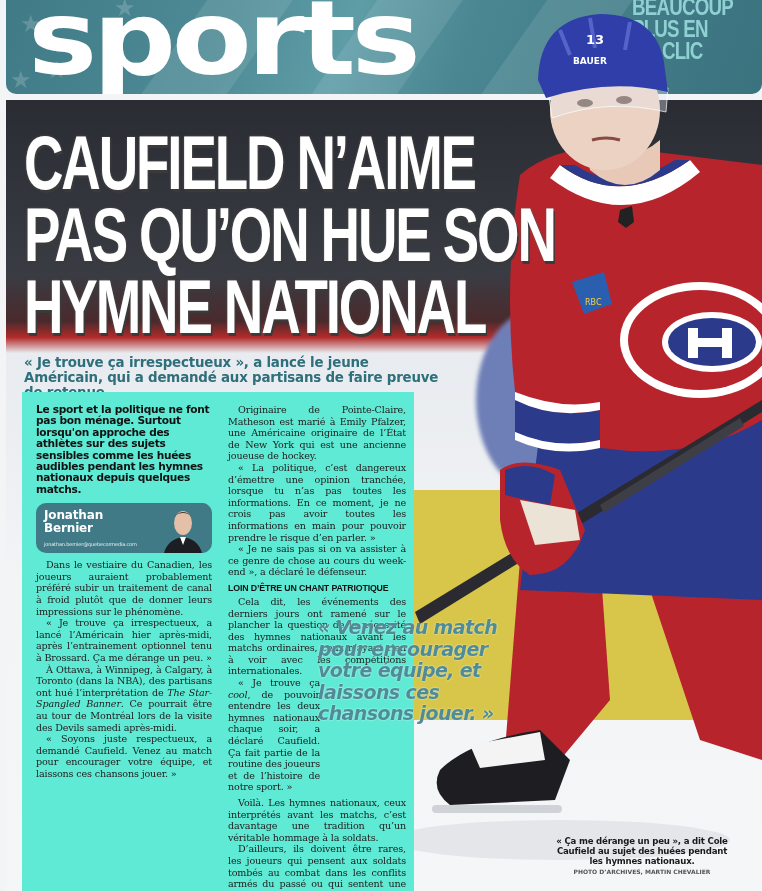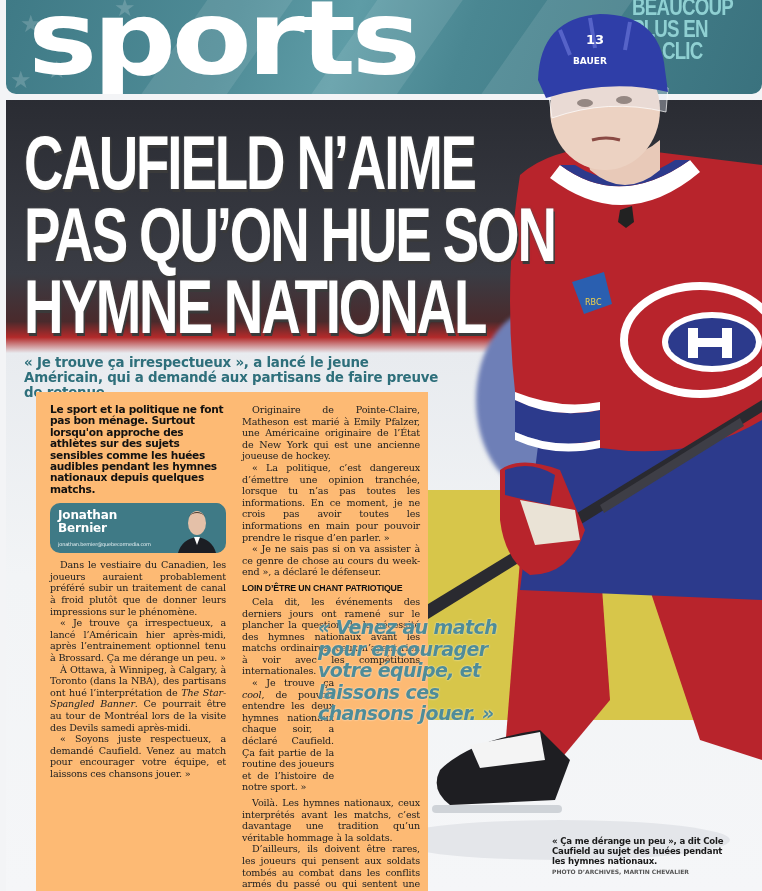--- a/index.html
+++ b/index.html
@@ -53,22 +53,22 @@
 
   
   .deck {
     position: absolute; left: 24px; top: 355px; width: 420px;
     font-family: "DejaVu Sans", sans-serif; font-weight: 700;
     color: #2e6f7b; font-size: 13.4px; line-height: 15px; letter-spacing: -0.2px;
   }
 
   
   .article {
-    position: absolute; left: 36px; top: 392px; width: 392px; height: 499px;
-    background: #fdba74;
+    position: absolute; left: 22px; top: 392px; width: 392px; height: 499px;
+    background: #5eead4;
   }
   .col { position: absolute; top: 12px; font-size: 9.6px; line-height: 11.6px; color: #222; text-align: justify; letter-spacing: -0.15px; }
   .col1 { left: 14px; width: 176px; }
   .col2 { left: 206px; width: 178px; }
   .col p { text-indent: 10px; }
   .lede {
     font-family: "DejaVu Sans", sans-serif; font-weight: 700;
     font-size: 10.6px; line-height: 11.4px; color: #111; text-align: left; letter-spacing: -0.3px;
     margin-bottom: 8px;
   }
@@ -97,21 +97,21 @@
   
   .pullquote {
     position: absolute; left: 318px; top: 617px; width: 200px;
     font-family: "DejaVu Sans", sans-serif; font-weight: 700; font-style: italic;
     color: #4f8c98; font-size: 19px; line-height: 21.5px; letter-spacing: -0.6px;
     text-shadow: 0 0 2px rgba(255,255,255,0.8);
   }
 
   
   .caption {
-    position: absolute; right: 30px; top: 836px; width: 180px; text-align: left;
+    position: absolute; right: 30px; top: 836px; width: 180px; text-align: center;
     font-family: "DejaVu Sans", sans-serif; font-weight: 700; font-size: 8.6px; line-height: 10px; color: #1a1a1a;
     letter-spacing: -0.2px;
   }
   .credit {
     display: block; margin-top: 1px; font-size: 6px; color: #555; letter-spacing: 0;
   }
 </style>
 </head>
 <body>
 

